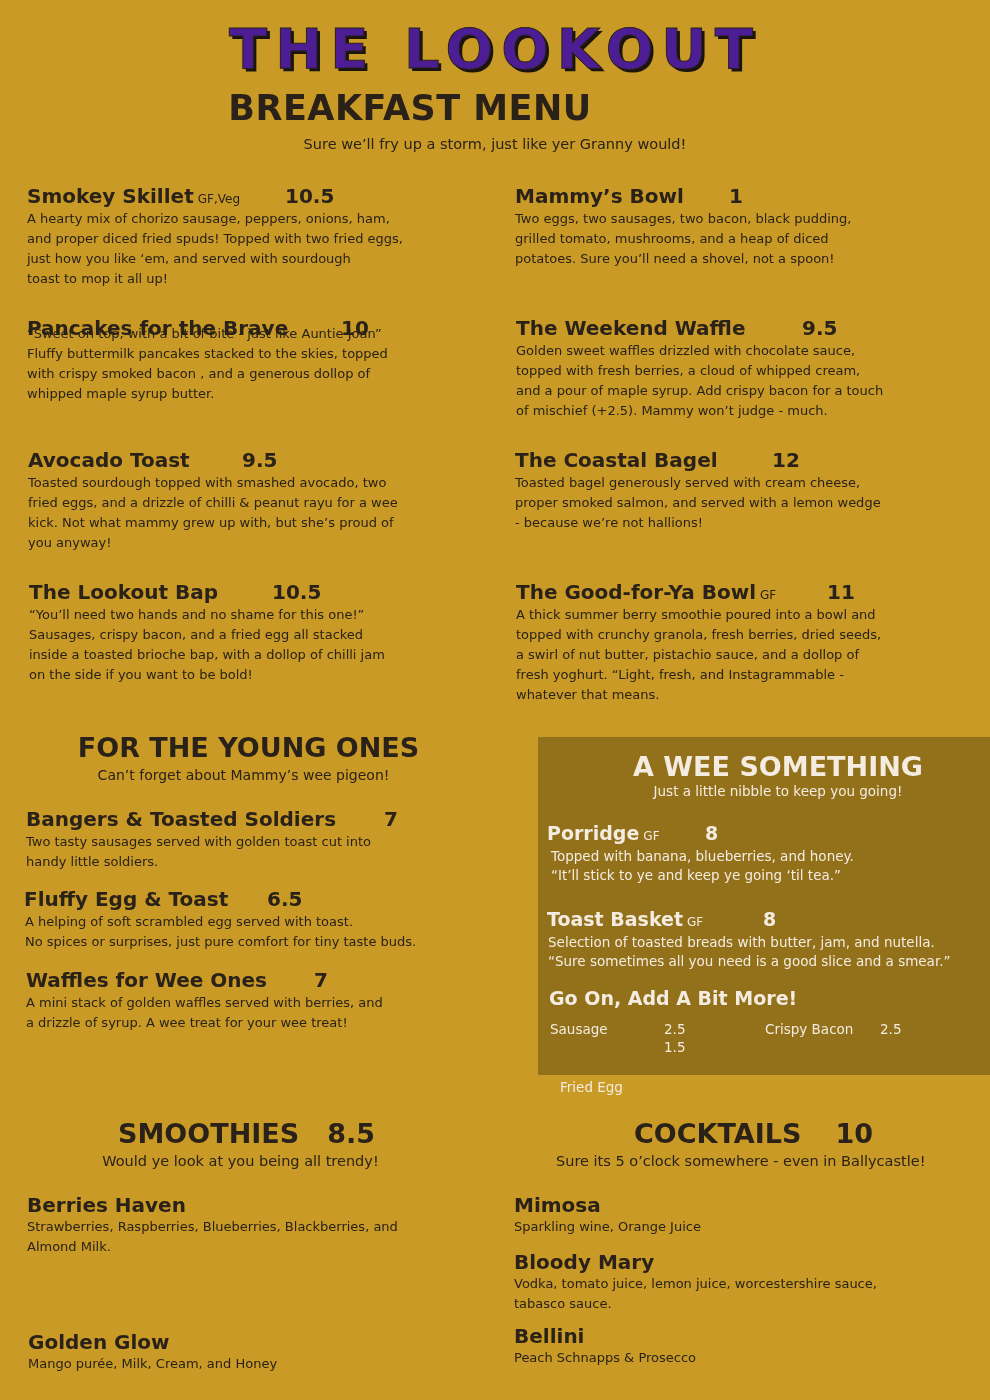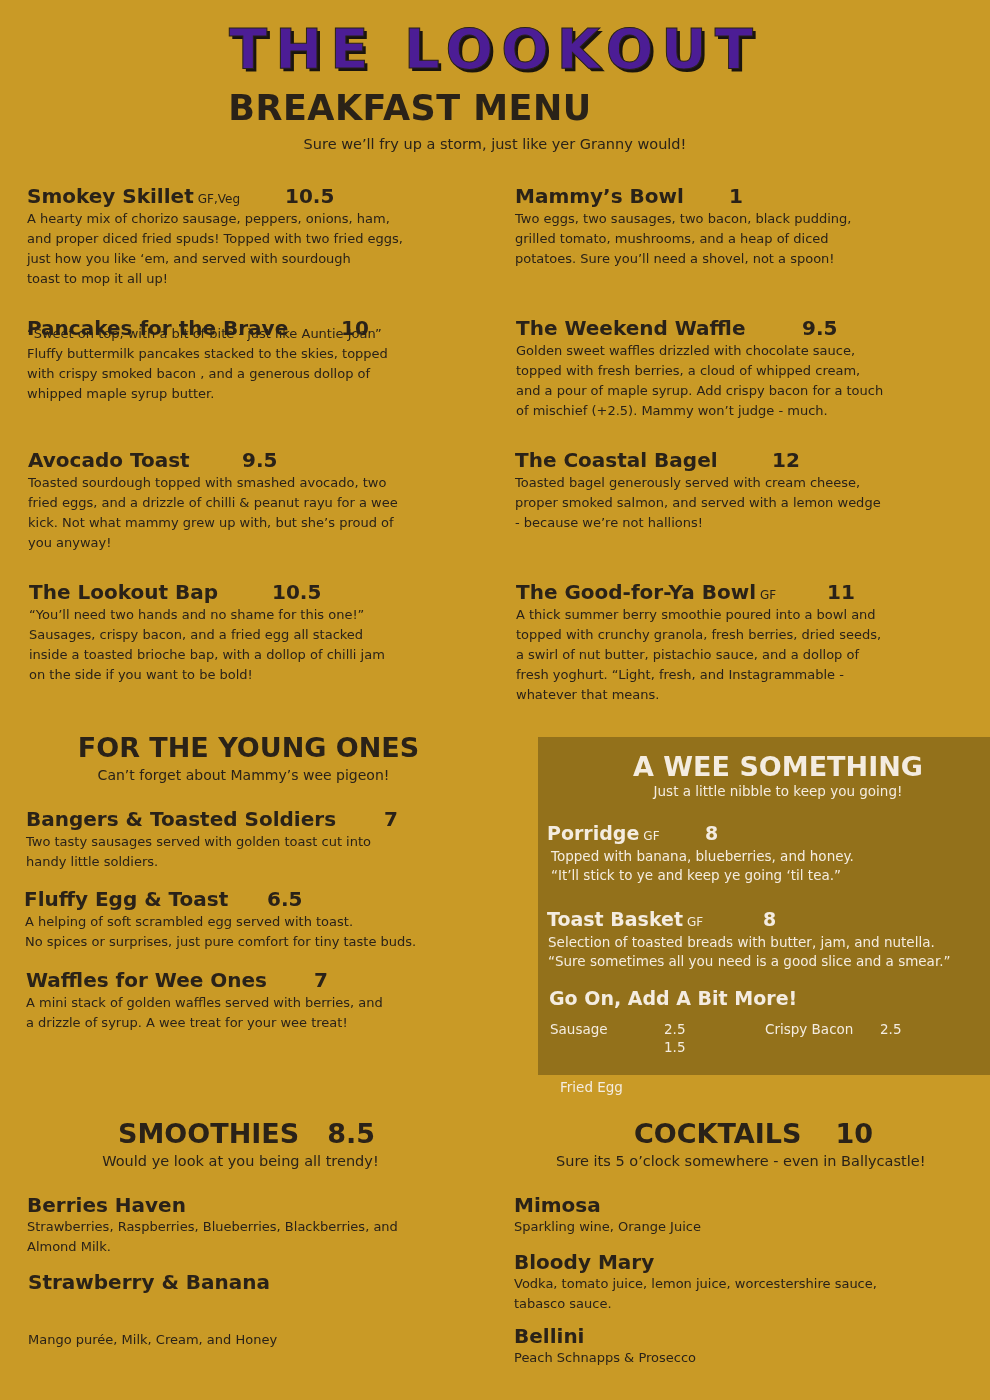--- a/index.html
+++ b/index.html
@@ -212,23 +212,23 @@
   <span>SMOOTHIES</span><span style="margin-left:28px;">8.5</span>
 </div>
 <div class="abs section-sub" style="left:0; width:481px; top:1153px; font-size:14.5px;">Would ye look at you being all trendy!</div>
 
 <div class="abs" style="left:27px; top:1193px;">
   <div class="item-name">Berries Haven</div>
   <div class="item-desc" style="width:480px;">Strawberries, Raspberries, Blueberries, Blackberries, and
 Almond Milk.</div>
 </div>
 <div class="abs" style="left:28px; top:1270px;">
-  <div class="item-name">Strawberry &amp; Banana</div>
 </div>
 <div class="abs" style="left:28px; top:1330px;">
+  <div class="item-name">Golden Glow</div>
   <div class="item-desc">Mango purée, Milk, Cream, and Honey</div>
 </div>
 
 <div class="abs section-title" style="left:634px; top:1118px;">
   <span>COCKTAILS</span><span style="margin-left:34px;">10</span>
 </div>
 <div class="abs section-sub" style="left:556px; top:1153px; font-size:14.5px; text-align:left;">Sure its 5 o’clock somewhere - even in Ballycastle!</div>
 
 <div class="abs" style="left:514px; top:1193px;">
   <div class="item-name">Mimosa</div>

